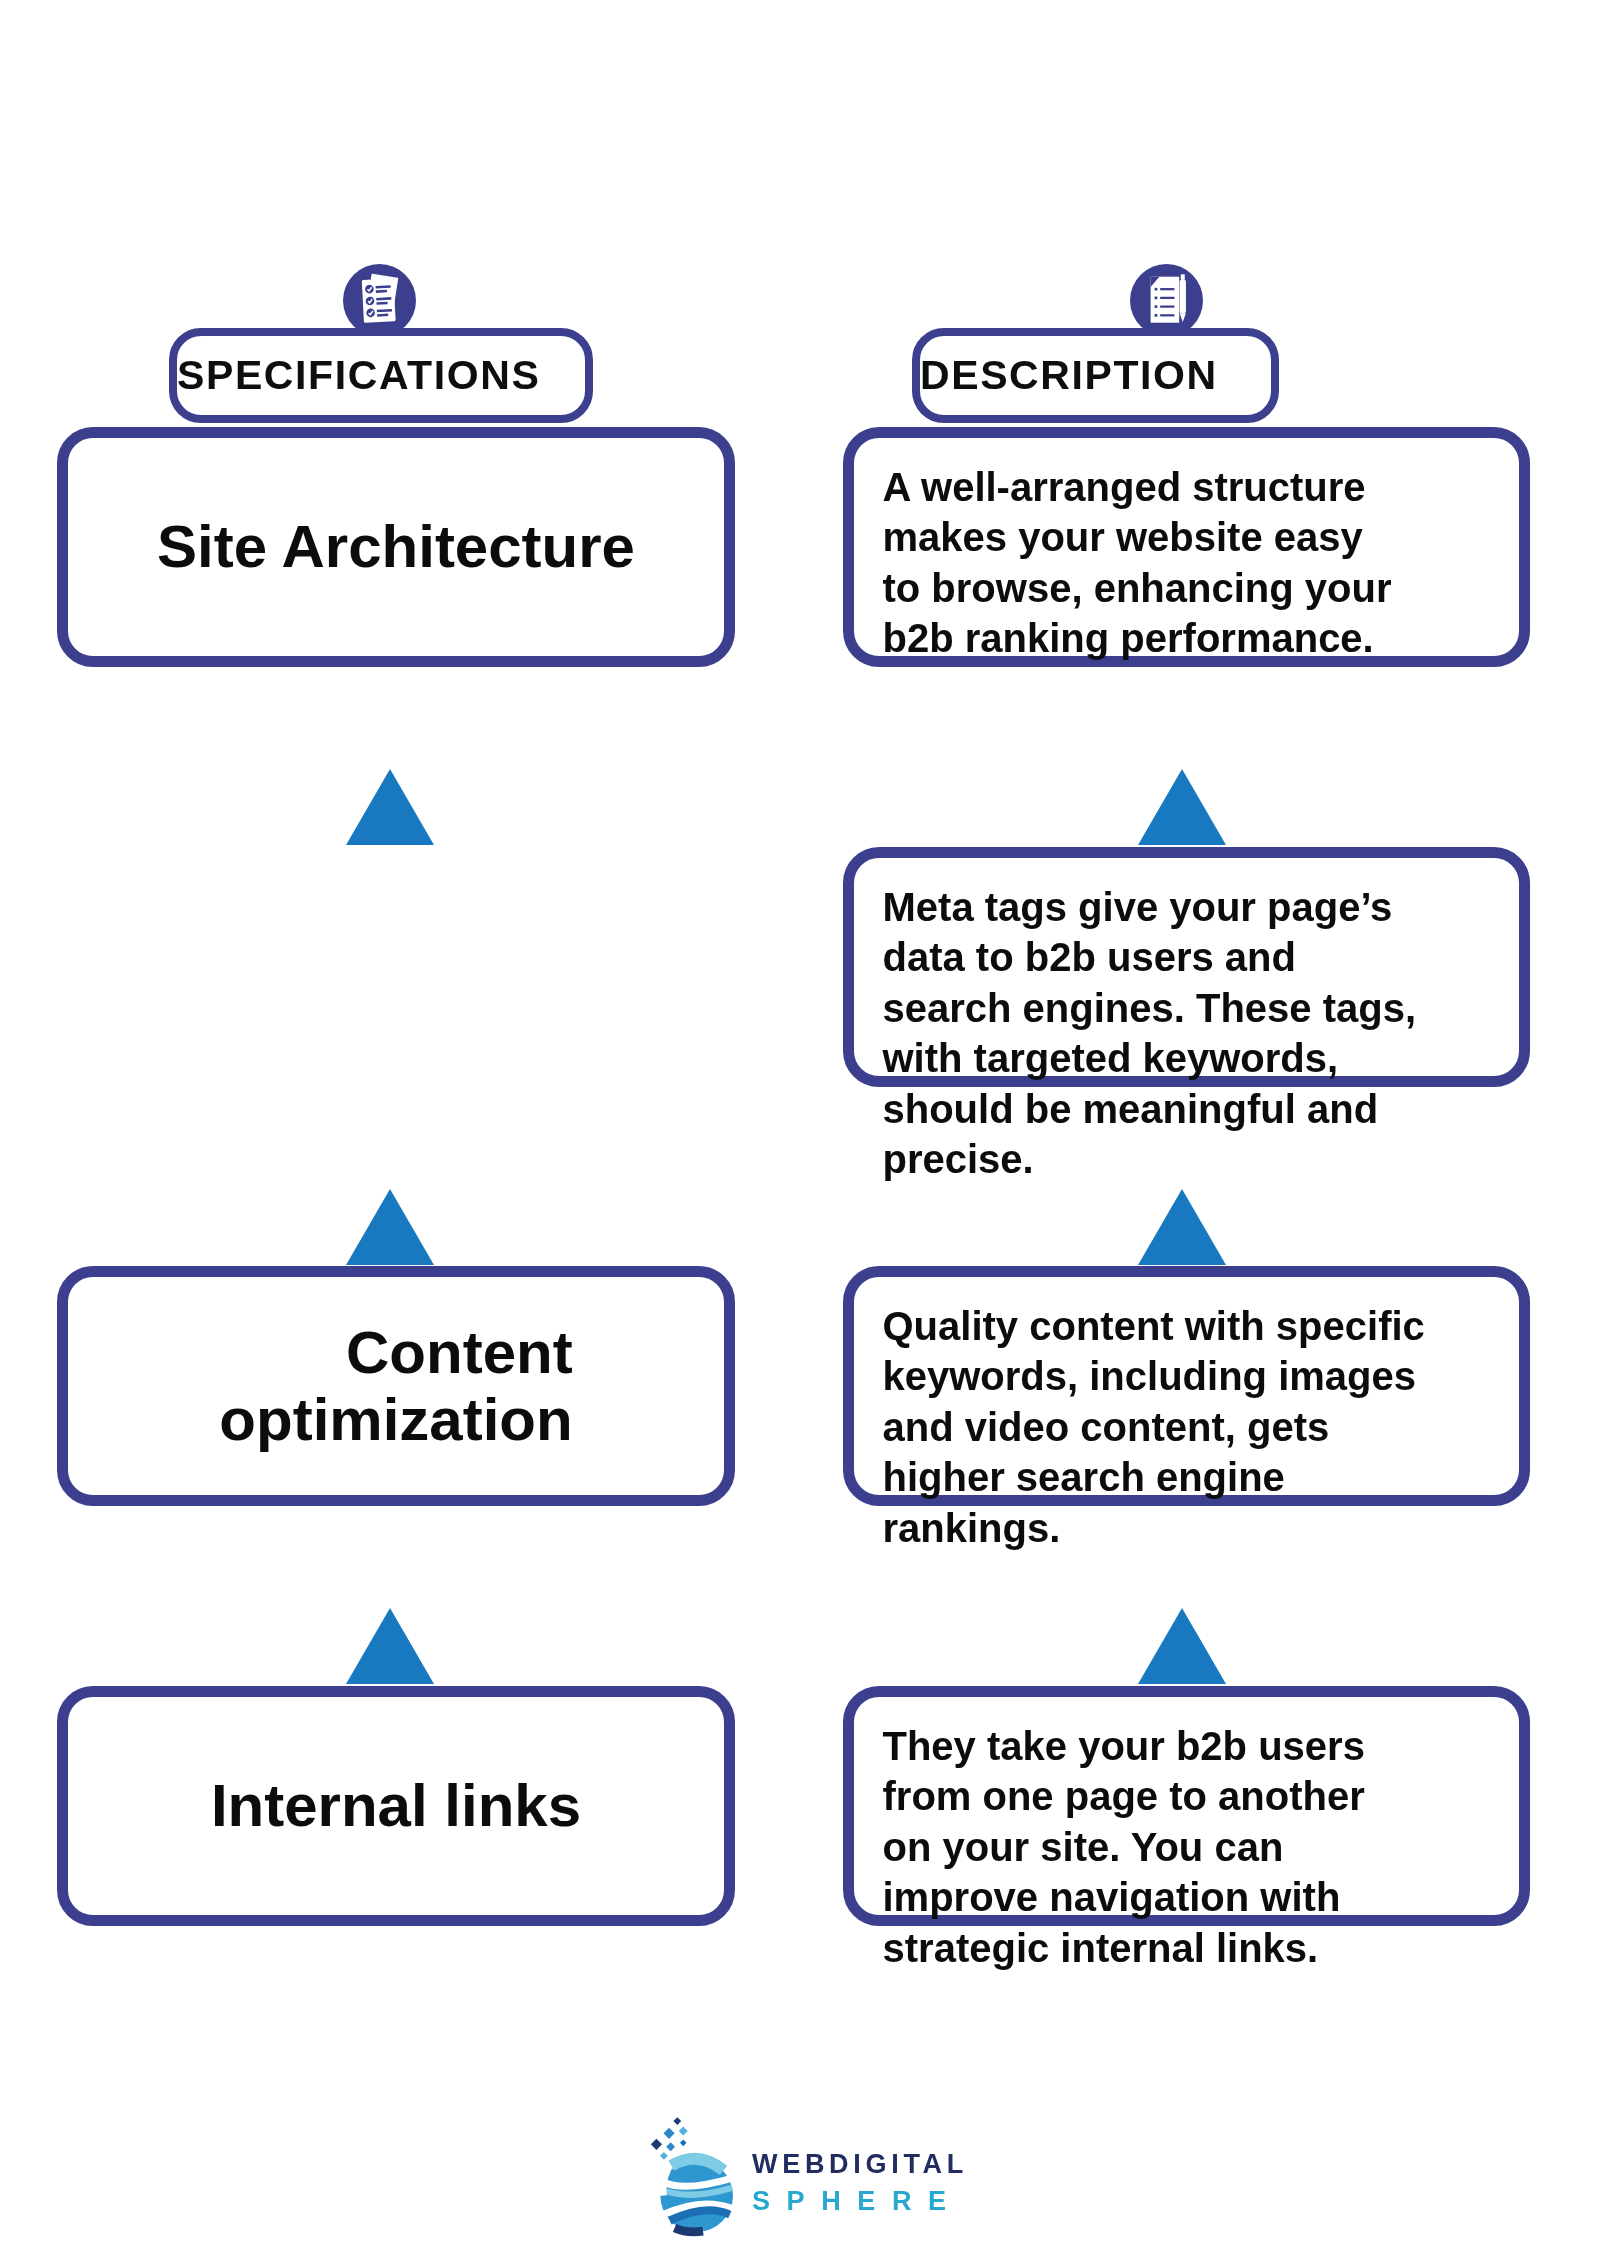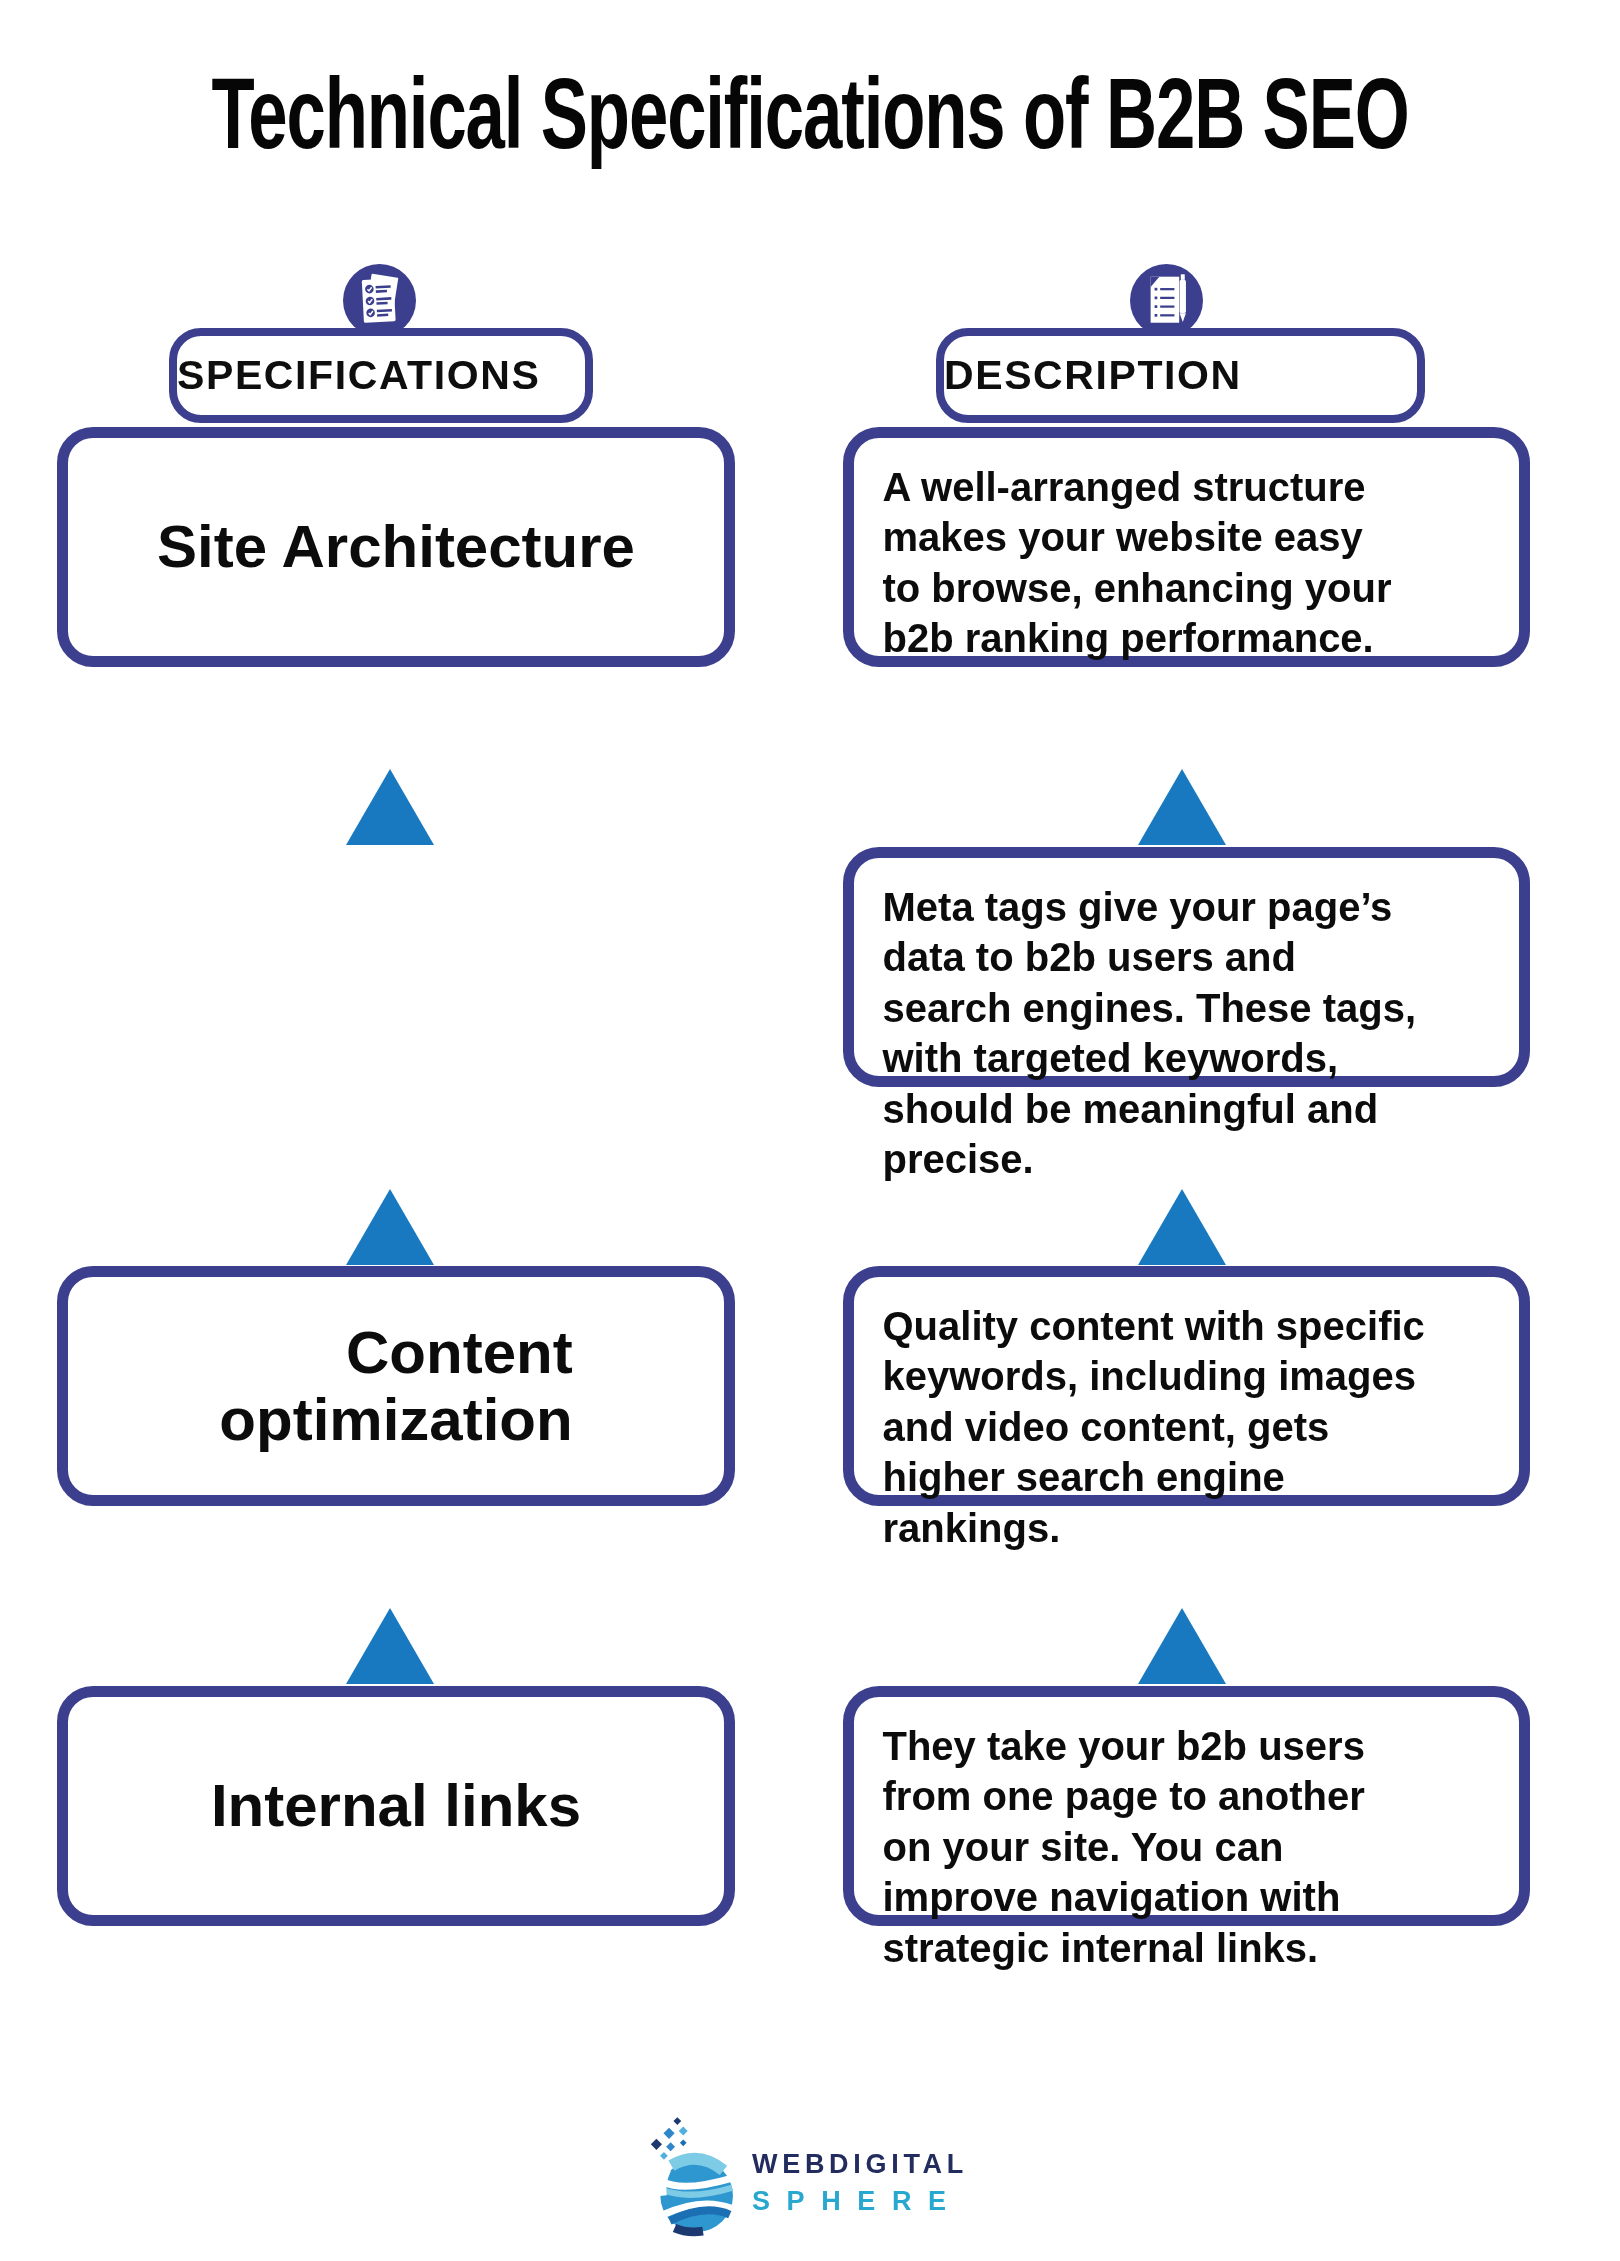--- a/index.html
+++ b/index.html
@@ -50,21 +50,21 @@
     border-radius: 32px;
     box-sizing: border-box;
     display: flex; align-items: center; justify-content: flex-start;
     z-index: 2;
     font-size: 41px;
     font-weight: bold;
     letter-spacing: 1.6px;
     color: #0e0e0e;
   }
   .pill.left  { left: 169px;  width: 424px; }
-  .pill.right { left: 936px; width: 489px; }
+  .pill.right { left: 912px; width: 367px; }
 
   
   .box {
     position: absolute;
     background: #ffffff;
     border: 11px solid #3b3f8e;
     border-radius: 36px;
     box-sizing: border-box;
     height: 240px;
   }
@@ -126,23 +126,20 @@
     color: #28a7cf;
     margin-top: 5.5px;
     white-space: nowrap;
   }
 </style>
 </head>
 <body>
 
 <div class="page">
 
-  <div class="title">
-    <span class="title-inner">Technical Specifications of B2B SEO</span>
-  </div>
 
   <div class="icon-circle left">
     <svg viewBox="0 0 92 92" width="73" height="73">
       <circle cx="46" cy="46" r="46" fill="#3b3f8e"></circle>
       <g transform="rotate(9 46 46)">
         <rect x="30" y="13" width="36" height="52" rx="2" fill="#ffffff" stroke="#3b3f8e" stroke-width="2"></rect>
       </g>
       <g transform="rotate(-3 46 46)">
         <rect x="25" y="19" width="40" height="54" rx="2" fill="#ffffff"></rect>
         <g>

